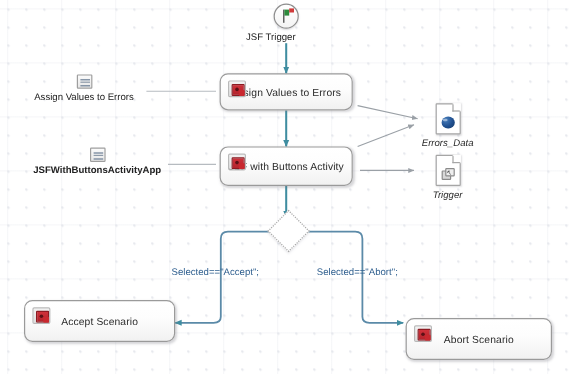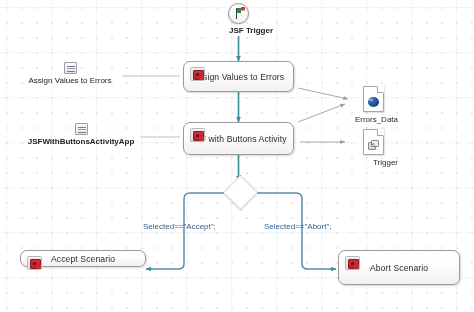--- a/index.html
+++ b/index.html
@@ -135,21 +135,22 @@
     box-sizing: border-box;
     border: 1.1px dotted #a8a8a8;
     background: #ffffff;
     box-shadow: 1px 1px 2px rgba(140,140,150,0.18);
   }
 
   
   .data-object {
     position: absolute;
     width: 50px;
-    text-align: right;
+    text-align: center;
+    font-style: italic;
   }
   .doc-shape {
     position: relative;
     width: 21px;
     height: 26px;
     margin: 0 auto;
     background: #ffffff;
     border: 1px solid #a6a6a6;
     border-radius: 1px;
     box-shadow: 0.5px 0.5px 1.5px rgba(130,130,140,0.25);
@@ -294,51 +295,51 @@
 
     <line x1="300" y1="142" x2="345" y2="142" stroke="#9aa0a6" stroke-width="0.9" marker-end="url(#arrow-gray)"></line>
   </svg>
 
   <div id="start-trigger">
     <div class="ring"></div>
     <div class="flagpole"></div>
     <div class="flag-green"></div>
     <div class="flag-red"></div>
   </div>
-  <div style="position:absolute; left:205px; top:26px; width:68px; text-align:right;
-              font-size:8px; color:#222;font-weight:bold;">JSF Trigger</div>
+  <div style="position:absolute; left:205px; top:26px; width:68px; text-align:left;
+              font-size:8px; color:#222;">JSF Trigger</div>
 
   <div class="activity" style="left:183px; top:61px; width:111px; height:31px;">
     <div class="act-icon">
       <div class="swatch"></div>
       <div class="dot"></div>
       <div class="corner"></div>
     </div>
     <span class="act-label">Assign Values to Errors</span>
   </div>
 
   <div class="activity" style="left:183px; top:122px; width:111px; height:33px;">
     <div class="act-icon">
       <div class="swatch"></div>
       <div class="dot"></div>
       <div class="corner"></div>
     </div>
     <span class="act-label">JSF with Buttons Activity</span>
   </div>
 
-  <div class="activity" style="left:20px; top:250px; width:126px; height:17px;">
+  <div class="activity" style="left:20px; top:250px; width:126px; height:35px;">
     <div class="act-icon">
       <div class="swatch"></div>
       <div class="dot"></div>
       <div class="corner"></div>
     </div>
     <span class="act-label">Accept Scenario</span>
   </div>
 
-  <div class="activity" style="left:338px; top:250px; width:122px; height:35px;">
+  <div class="activity" style="left:338px; top:265px; width:122px; height:35px;">
     <div class="act-icon">
       <div class="swatch"></div>
       <div class="dot"></div>
       <div class="corner"></div>
     </div>
     <span class="act-label">Abort Scenario</span>
   </div>
 
   <div id="decision-gateway"></div>
 

